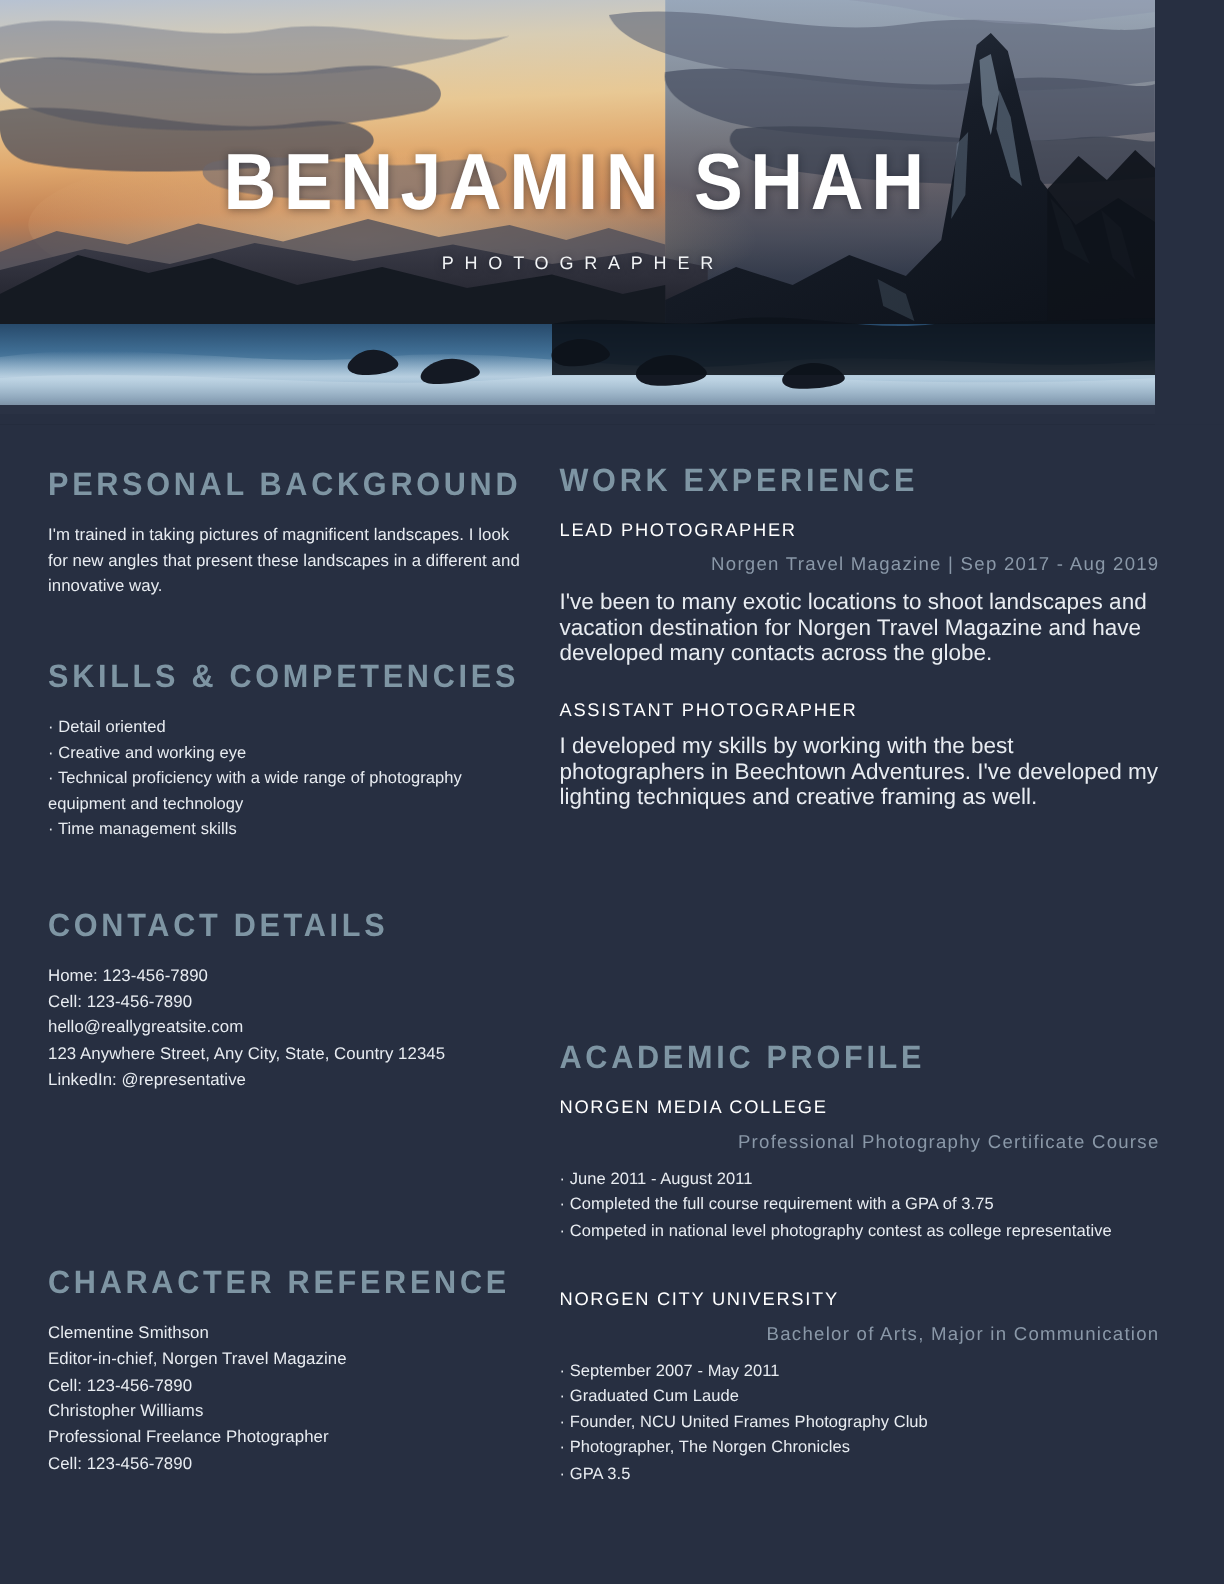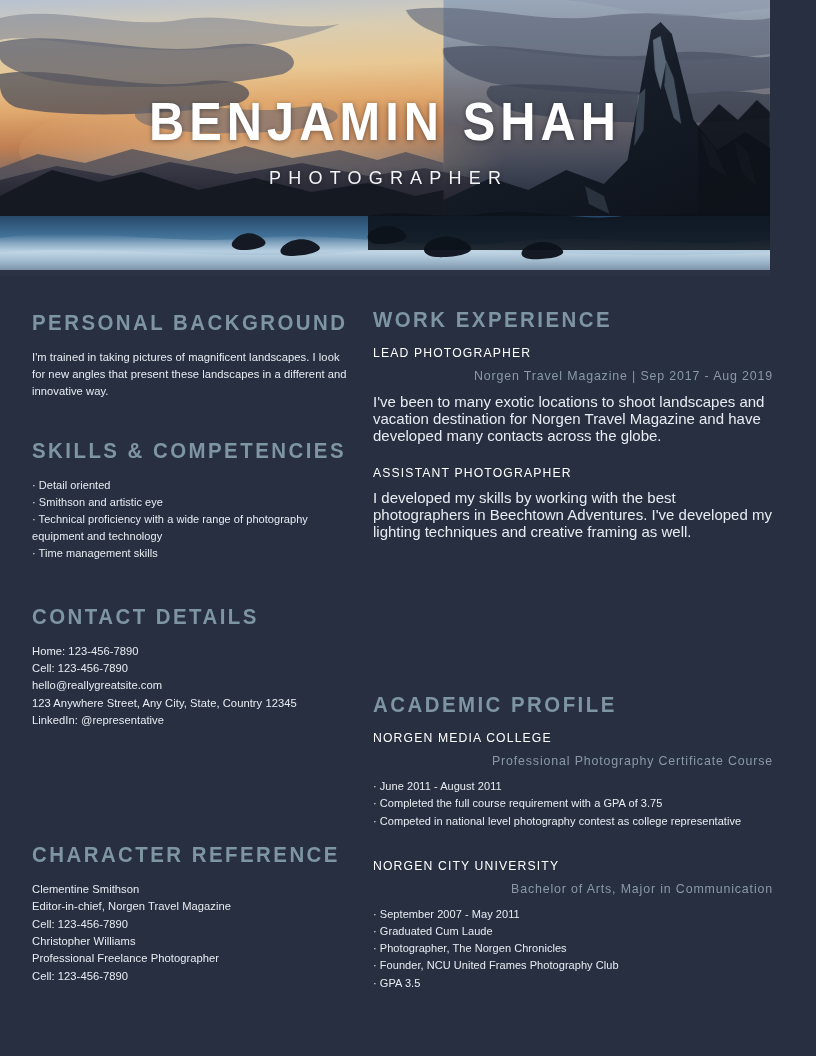--- a/index.html
+++ b/index.html
@@ -43,21 +43,21 @@
     font-size: 53px;
     line-height: 60px;
     font-weight: 700;
     color: #ffffff;
     letter-spacing: 5.5px;
     transform: scaleX(0.92);
     text-shadow: 0 1px 6px rgba(10,16,26,0.45);
   }
   .hero-role {
     margin: 16px 0 0 0;
-    font-size: 18px;
+    font-size: 12px;
     font-weight: 500;
     color: #f2f4f6;
     letter-spacing: 7.2px;
     text-indent: 7.2px;
     text-shadow: 0 1px 5px rgba(10,16,26,0.5);
   }
 
   
   .sheet {
     position: relative;
@@ -258,21 +258,21 @@
 
     <section style="padding-top:28px;">
       <h2 class="sec-title">PERSONAL BACKGROUND</h2>
       <p class="para">I'm trained in taking pictures of magnificent landscapes. I look for new angles that present these landscapes in a different and innovative way.</p>
     </section>
 
     <section style="padding-top:38px;">
       <h2 class="sec-title">SKILLS &amp; COMPETENCIES</h2>
       <ul class="bullets">
         <li>· Detail oriented</li>
-        <li>· Smithson and artistic eye</li>
+        <li>· Creative and working eye</li>
         <li>· Technical proficiency with a wide range of photography equipment and technology</li>
         <li>· Time management skills</li>
       </ul>
     </section>
 
     <section style="padding-top:42px;">
       <h2 class="sec-title">CONTACT DETAILS</h2>
       <ul class="lines">
         <li>Home: 123-456-7890</li>
         <li>Cell: 123-456-7890</li>
@@ -325,21 +325,21 @@
           <li>· Competed in national level photography contest as college representative</li>
         </ul>
       </div>
 
       <div class="entry">
         <div class="entry-title">NORGEN CITY UNIVERSITY</div>
         <div class="entry-sub">Bachelor of Arts, Major in Communication</div>
         <ul class="bullets">
           <li>· September 2007 - May 2011</li>
           <li>· Graduated Cum Laude</li>
+          <li>· Founder, NCU United Frames Photography Club</li>
           <li>· Photographer, The Norgen Chronicles</li>
-          <li>· Founder, NCU United Frames Photography Club</li>
           <li>· GPA 3.5</li>
         </ul>
       </div>
     </section>
 
   </div>
 </div>
 
 </body></html>

